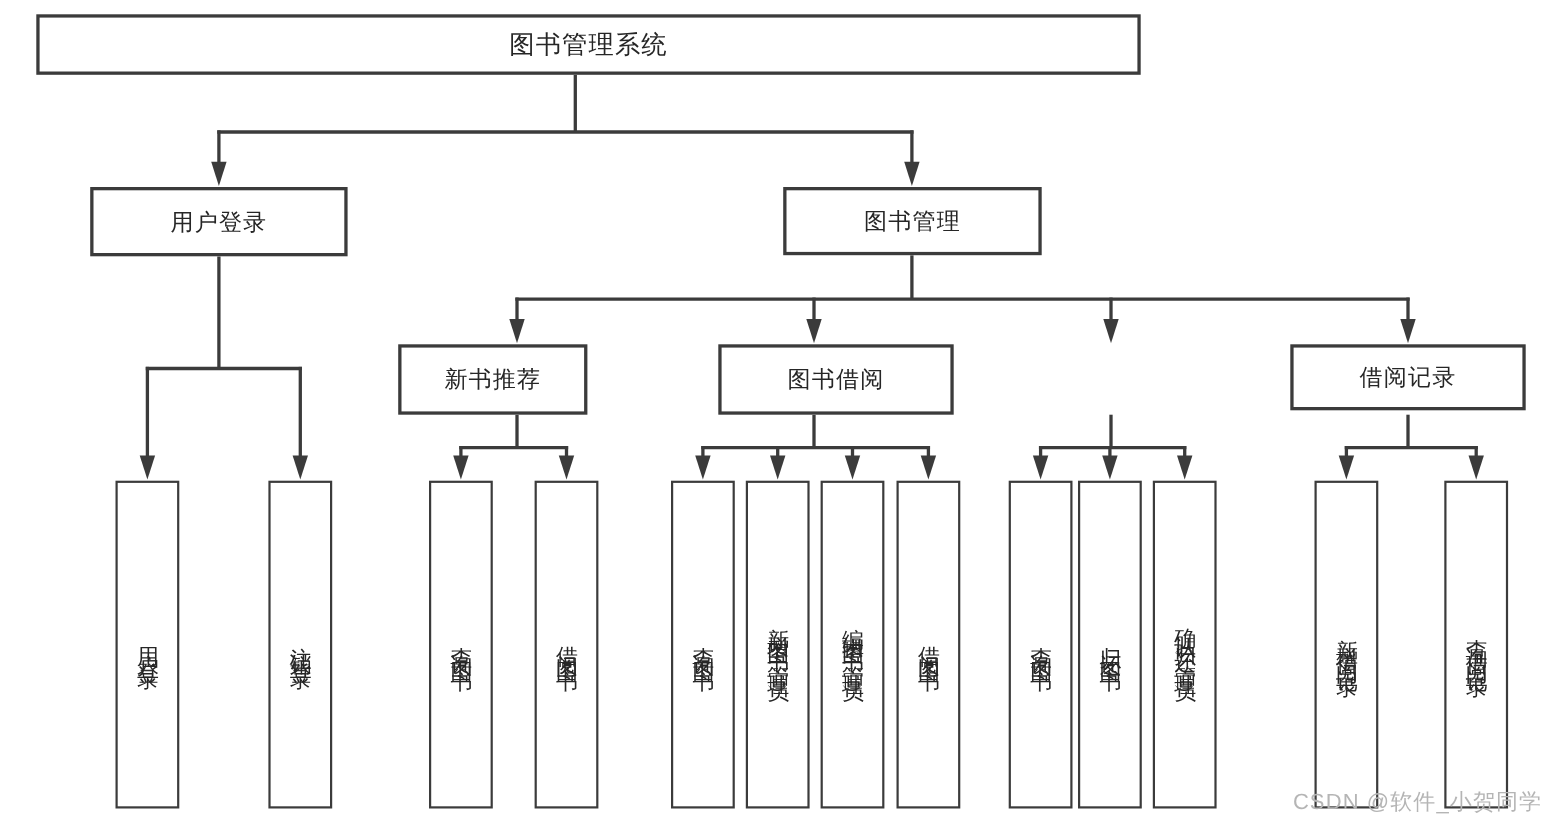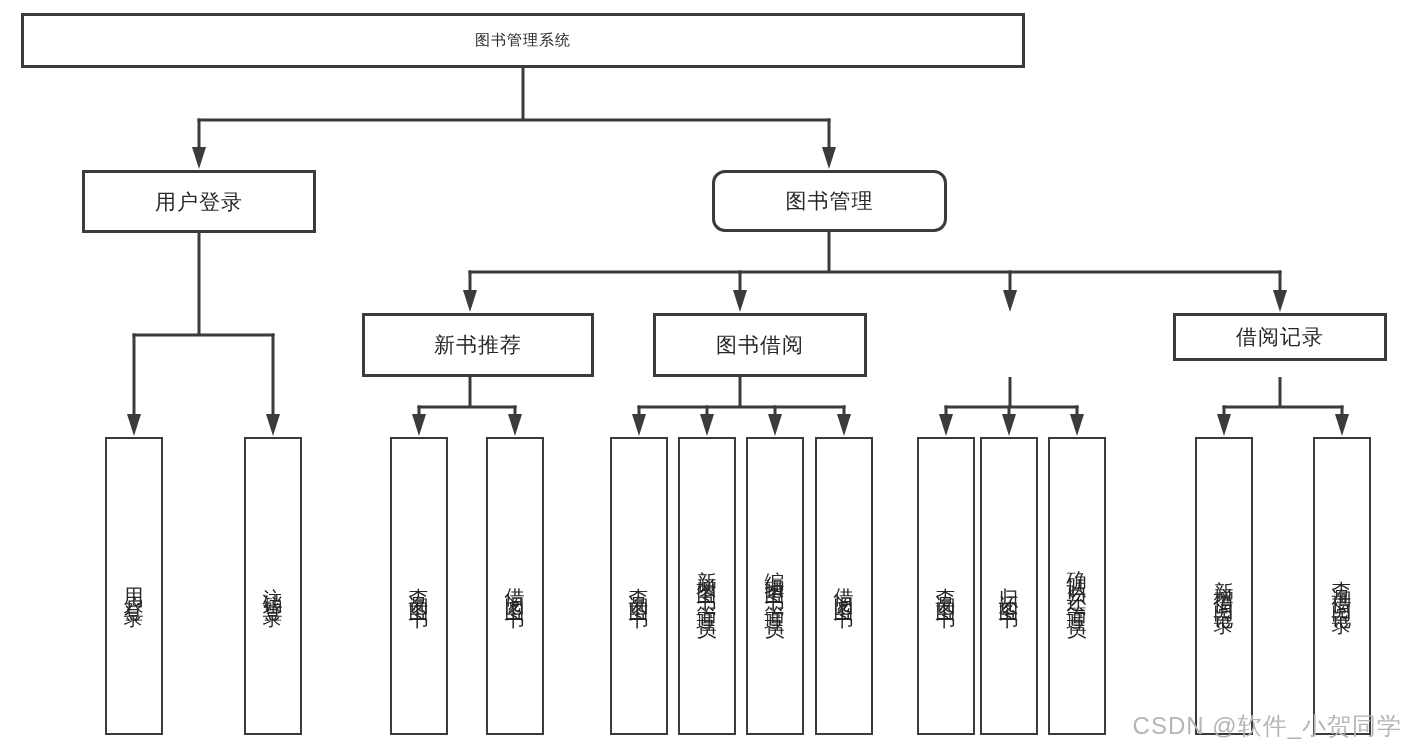--- a/index.html
+++ b/index.html
@@ -26,21 +26,21 @@
     position: absolute;
     box-sizing: border-box;
     border: 3px solid #3b3b3b;
     background: #ffffff;
     display: flex;
     align-items: center;
     justify-content: center;
     color: #262626;
     z-index: 2;
   }
-  .box.root  { font-size: 15px; letter-spacing: 1px; }
+  .box.root  { font-size: 23px; letter-spacing: 1px; margin-left: 12px; }
   .box.node  { font-size: 21px; letter-spacing: 1px; }
   .vbox {
     position: absolute;
     box-sizing: border-box;
     border: 2.5px solid #3b3b3b;
     background: #ffffff;
     width: 58px;
     height: 298px;
     top: 437px;
     display: flex;
@@ -54,21 +54,21 @@
     font-size: 20px;
     letter-spacing: 7px;
     color: #262626;
     line-height: 1;
     max-height: 292px;
   }
   .watermark {
     position: absolute;
     right: 3px;
     bottom: 5px;
-    font-size: 24px;
+    font-size: 20px;
     color: #b5b5b5;
     letter-spacing: 1px;
     z-index: 5;
     white-space: nowrap;
   }
 </style>
 </head>
 <body>
 
 <div class="canvas">
@@ -146,31 +146,31 @@
     </g>
   </svg>
 
   <div class="box root" style="left:21px; top:13px; width:1004px; height:55px;">
     <span>图书管理系统</span>
   </div>
 
   <div class="box node" style="left:82px; top:170px; width:234px; height:63px;">
     <span>用户登录</span>
   </div>
-  <div class="box node" style="left:712px; top:170px; width:235px; height:62px;border-radius:13px;">
+  <div class="box node" style="left:712px; top:170px; width:235px; height:62px;">
     <span>图书管理</span>
   </div>
 
-  <div class="box node" style="left:362px; top:313px; width:232px; height:64px;">
+  <div class="box node" style="left:362px; top:313px; width:172px; height:64px;">
     <span>新书推荐</span>
   </div>
   <div class="box node" style="left:653px; top:313px; width:214px; height:64px;">
     <span>图书借阅</span>
   </div>
-  <div class="box node" style="left:1173px; top:313px; width:214px; height:48px;">
+  <div class="box node" style="left:1173px; top:313px; width:214px; height:60px;">
     <span>借阅记录</span>
   </div>
 
   <div class="vbox" style="left:105px;">
     <span class="vtext">用户登录</span>
   </div>
   <div class="vbox" style="left:244px;">
     <span class="vtext">注销登录</span>
   </div>
 

